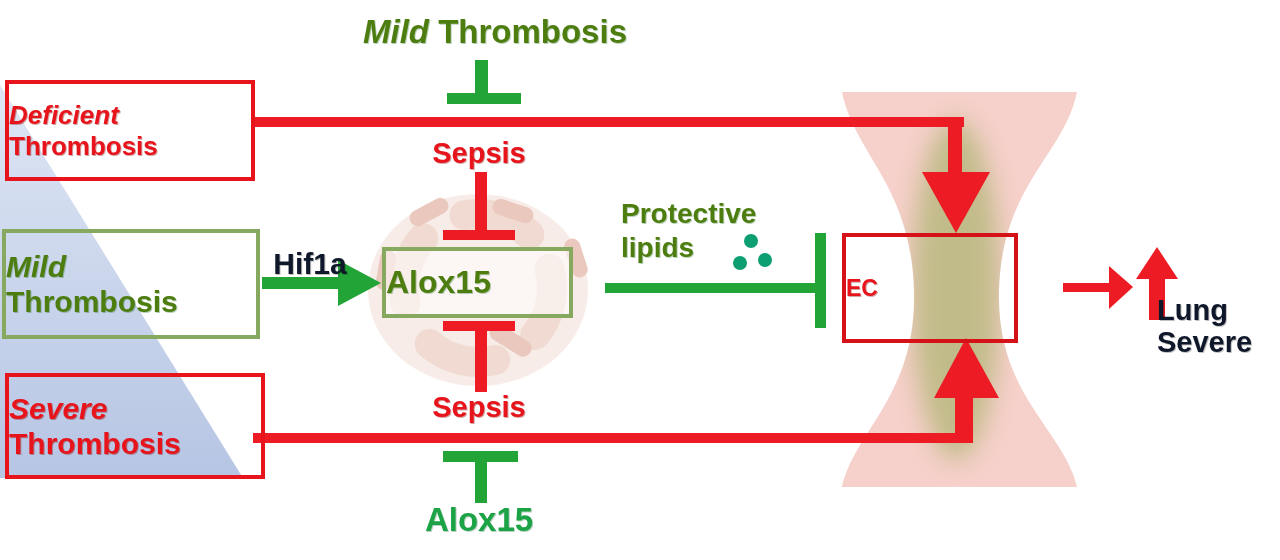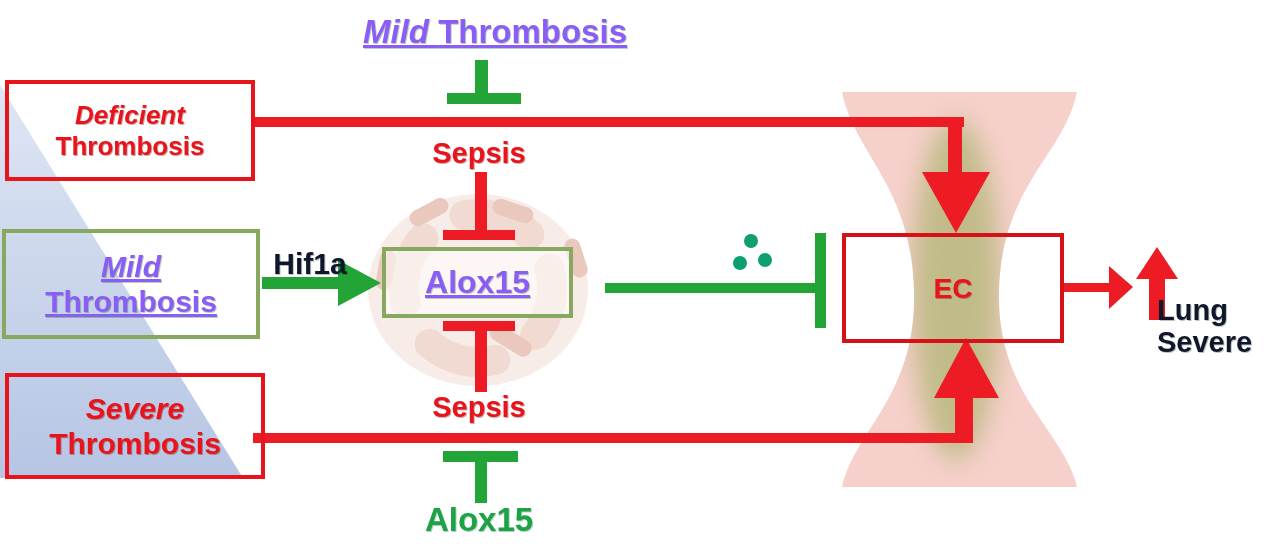--- a/index.html
+++ b/index.html
@@ -5,36 +5,36 @@
   html,body{margin:0;padding:0;background:#ffffff;}
   .stage{
     position:relative;width:1280px;height:560px;background:#ffffff;overflow:hidden;
     font-family:"Liberation Sans", sans-serif;font-weight:bold;
   }
   .layer{position:absolute;left:0;top:0;width:1280px;height:560px;}
   .txt{position:absolute;white-space:nowrap;}
   .center{text-align:center;}
   .it{font-style:italic;}
   .red-t{color:#e8141c;text-shadow:1px 1px 0 rgba(130,0,0,.35);}
-  .green-t{color:#8b5cf6;text-shadow:1px 1px 0 rgba(0,90,0,.28);text-decoration:underline;}
+  .green-t{color:#4d7c0f;text-shadow:1px 1px 0 rgba(0,90,0,.28);}
   .emerald-t{color:#1ca346;text-shadow:1px 1px 0 rgba(0,90,40,.28);}
   .black-t{color:#0f172a;text-shadow:1px 1px 0 rgba(0,0,0,.25);margin-top:44px;}
 
   .node{position:absolute;box-sizing:border-box;display:flex;flex-direction:column;
-        justify-content:center;align-items:center;background:transparent;}
+        justify-content:center;align-items:flex-start;background:transparent;}
   .red-border{border:4px solid #e8141c;}
   .olive-border{border:4px solid #86a85f;}
 
   .box-deficient{left:5px;top:80px;width:250px;height:101px;font-size:26px;line-height:31px;}
   .box-mild{left:2px;top:229px;width:258px;height:110px;font-size:30px;line-height:35px;}
   .box-severe{left:5px;top:373px;width:260px;height:106px;font-size:30px;line-height:35px;}
 
   .box-alox{left:382px;top:247px;width:191px;height:71px;font-size:32px;
             background:rgba(255,255,255,.55);}
-  .box-ec{left:842px;top:233px;width:222px;height:110px;font-size:28px;line-height:33px;
+  .box-ec{left:842px;top:233px;width:176px;height:110px;font-size:23px;line-height:33px;
           border:4px solid #d41218;}
 
   .title-main{left:320px;top:13px;width:350px;font-size:33px;}
   .lbl-hif1a{left:256px;top:203px;width:108px;font-size:30px;}
   .lbl-sepsis-top{left:403px;top:137px;width:152px;font-size:29px;}
   .lbl-sepsis-bottom{left:403px;top:391px;width:152px;font-size:29px;}
   .lbl-alox-bottom{left:398px;top:501px;width:162px;font-size:33px;}
   .lbl-protective{left:621px;top:197px;font-size:28px;line-height:34px;}
   .lbl-lung{left:1157px;top:250px;font-size:29px;line-height:32px;}
 </style>
@@ -139,20 +139,24 @@
   <div class="node red-border box-severe">
     <div class="it red-t">Severe</div>
     <div class="red-t">Thrombosis</div>
   </div>
 
   <div class="txt center black-t lbl-hif1a">Hif1a</div>
   <div class="txt center red-t lbl-sepsis-top">Sepsis</div>
   <div class="txt center red-t lbl-sepsis-bottom">Sepsis</div>
   <div class="txt center emerald-t lbl-alox-bottom">Alox15</div>
 
+  <div class="txt green-t lbl-protective">
+    <div>Protective</div>
+    <div>lipids</div>
+  </div>
 
   <div class="node olive-border box-alox">
     <div class="green-t">Alox15</div>
   </div>
 
   <div class="node box-ec">
     <div class="red-t">EC</div>
   </div>
 
   <div class="txt black-t lbl-lung">

